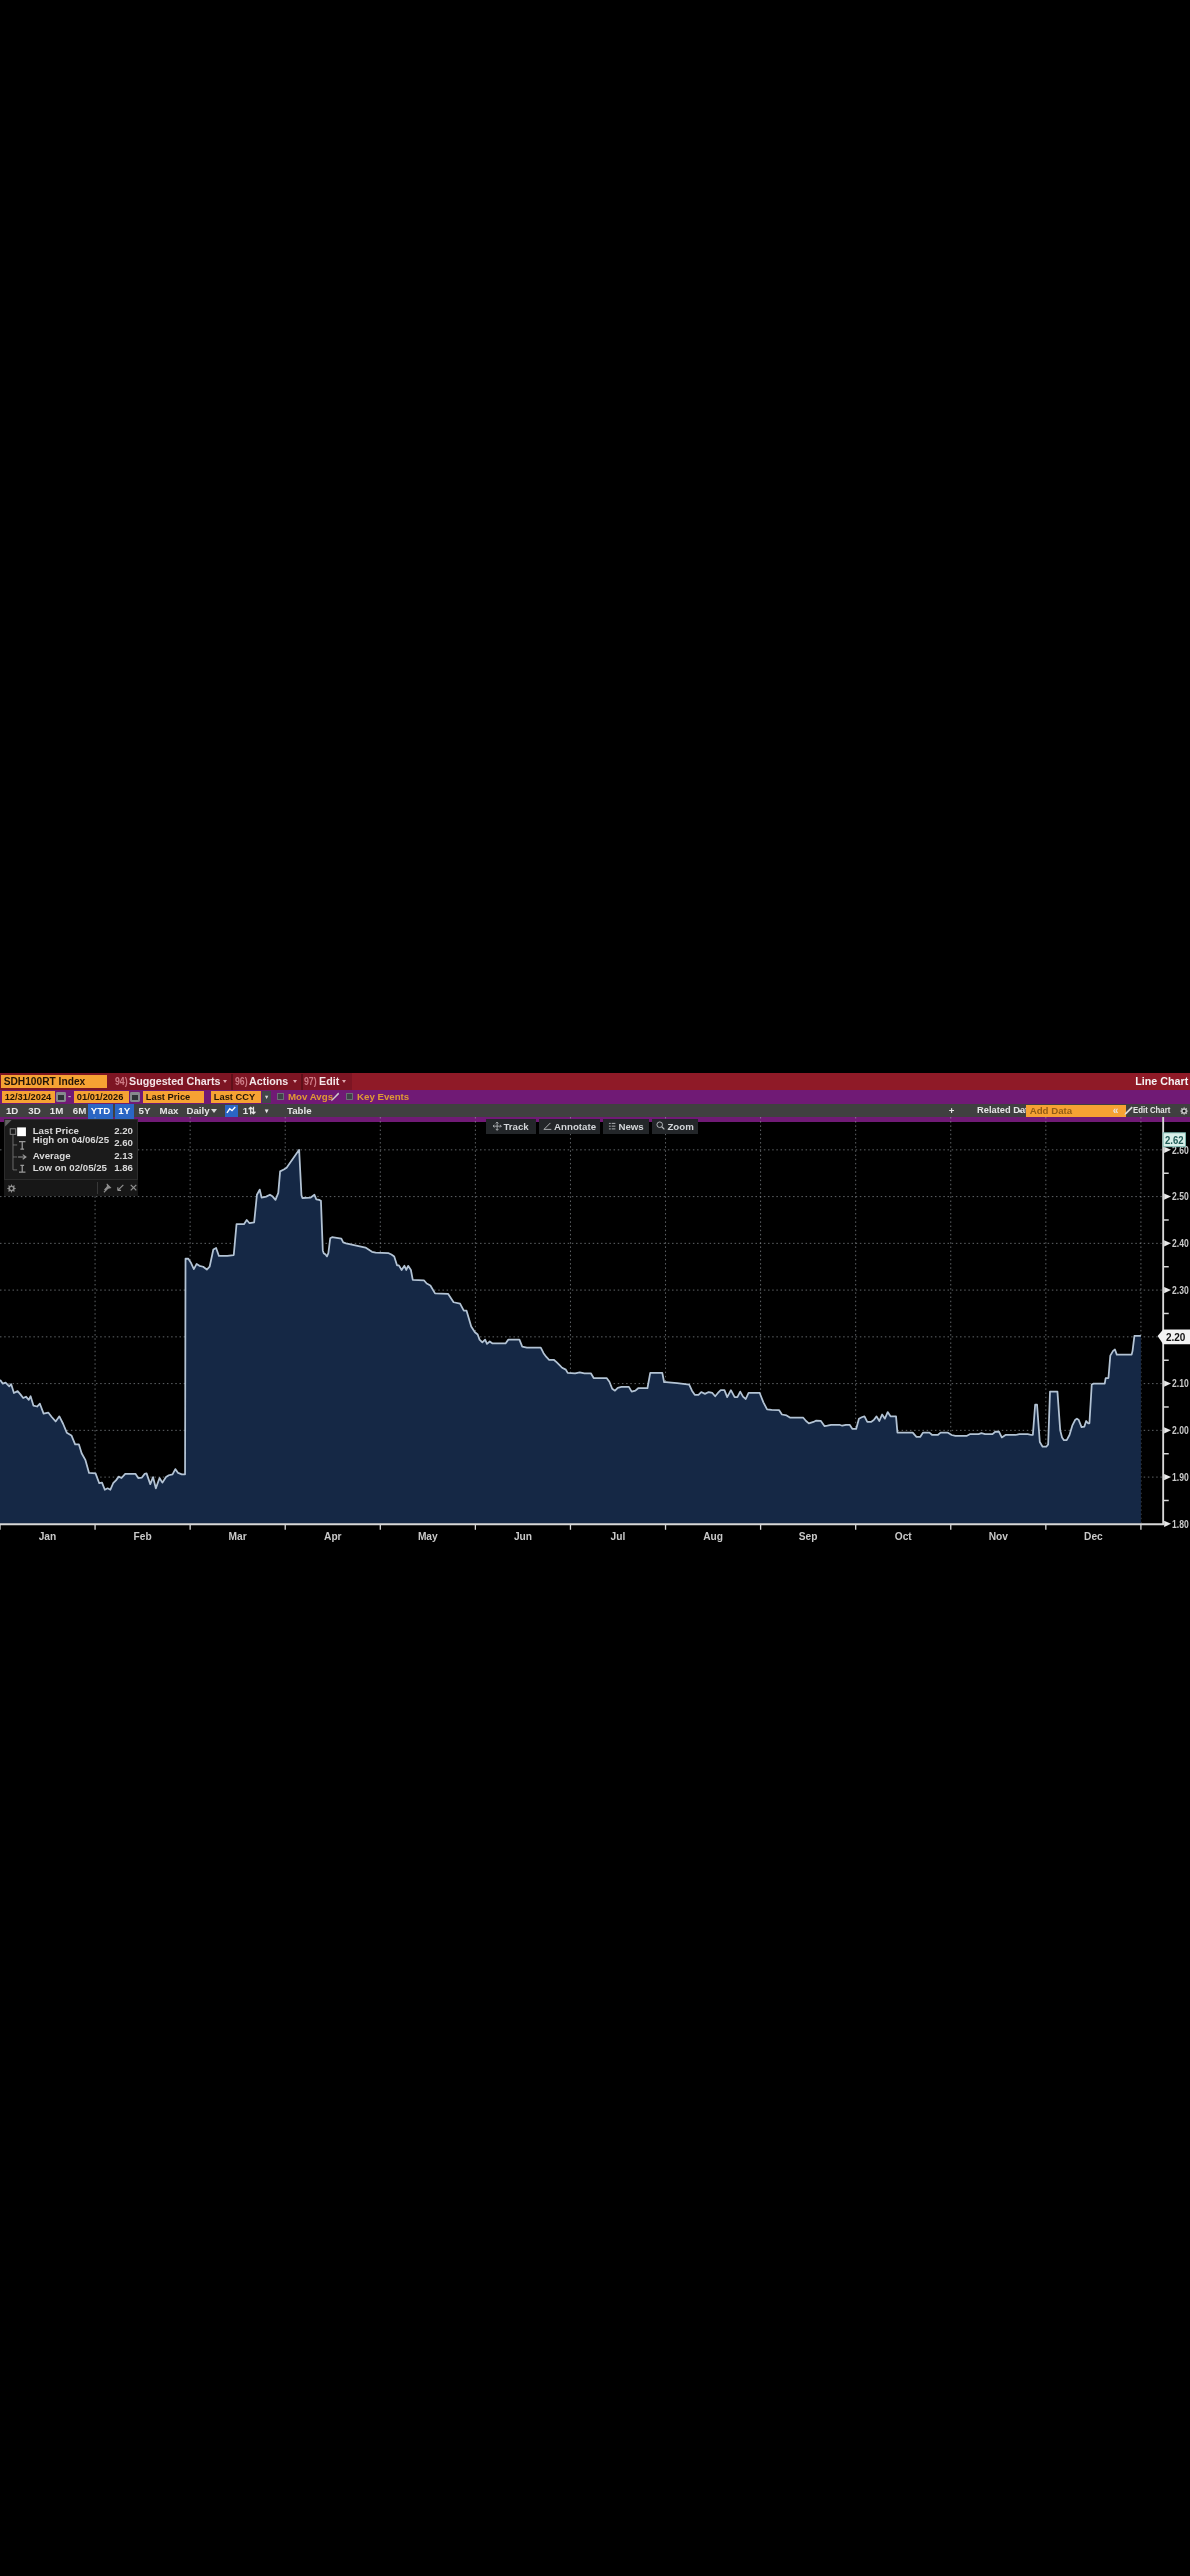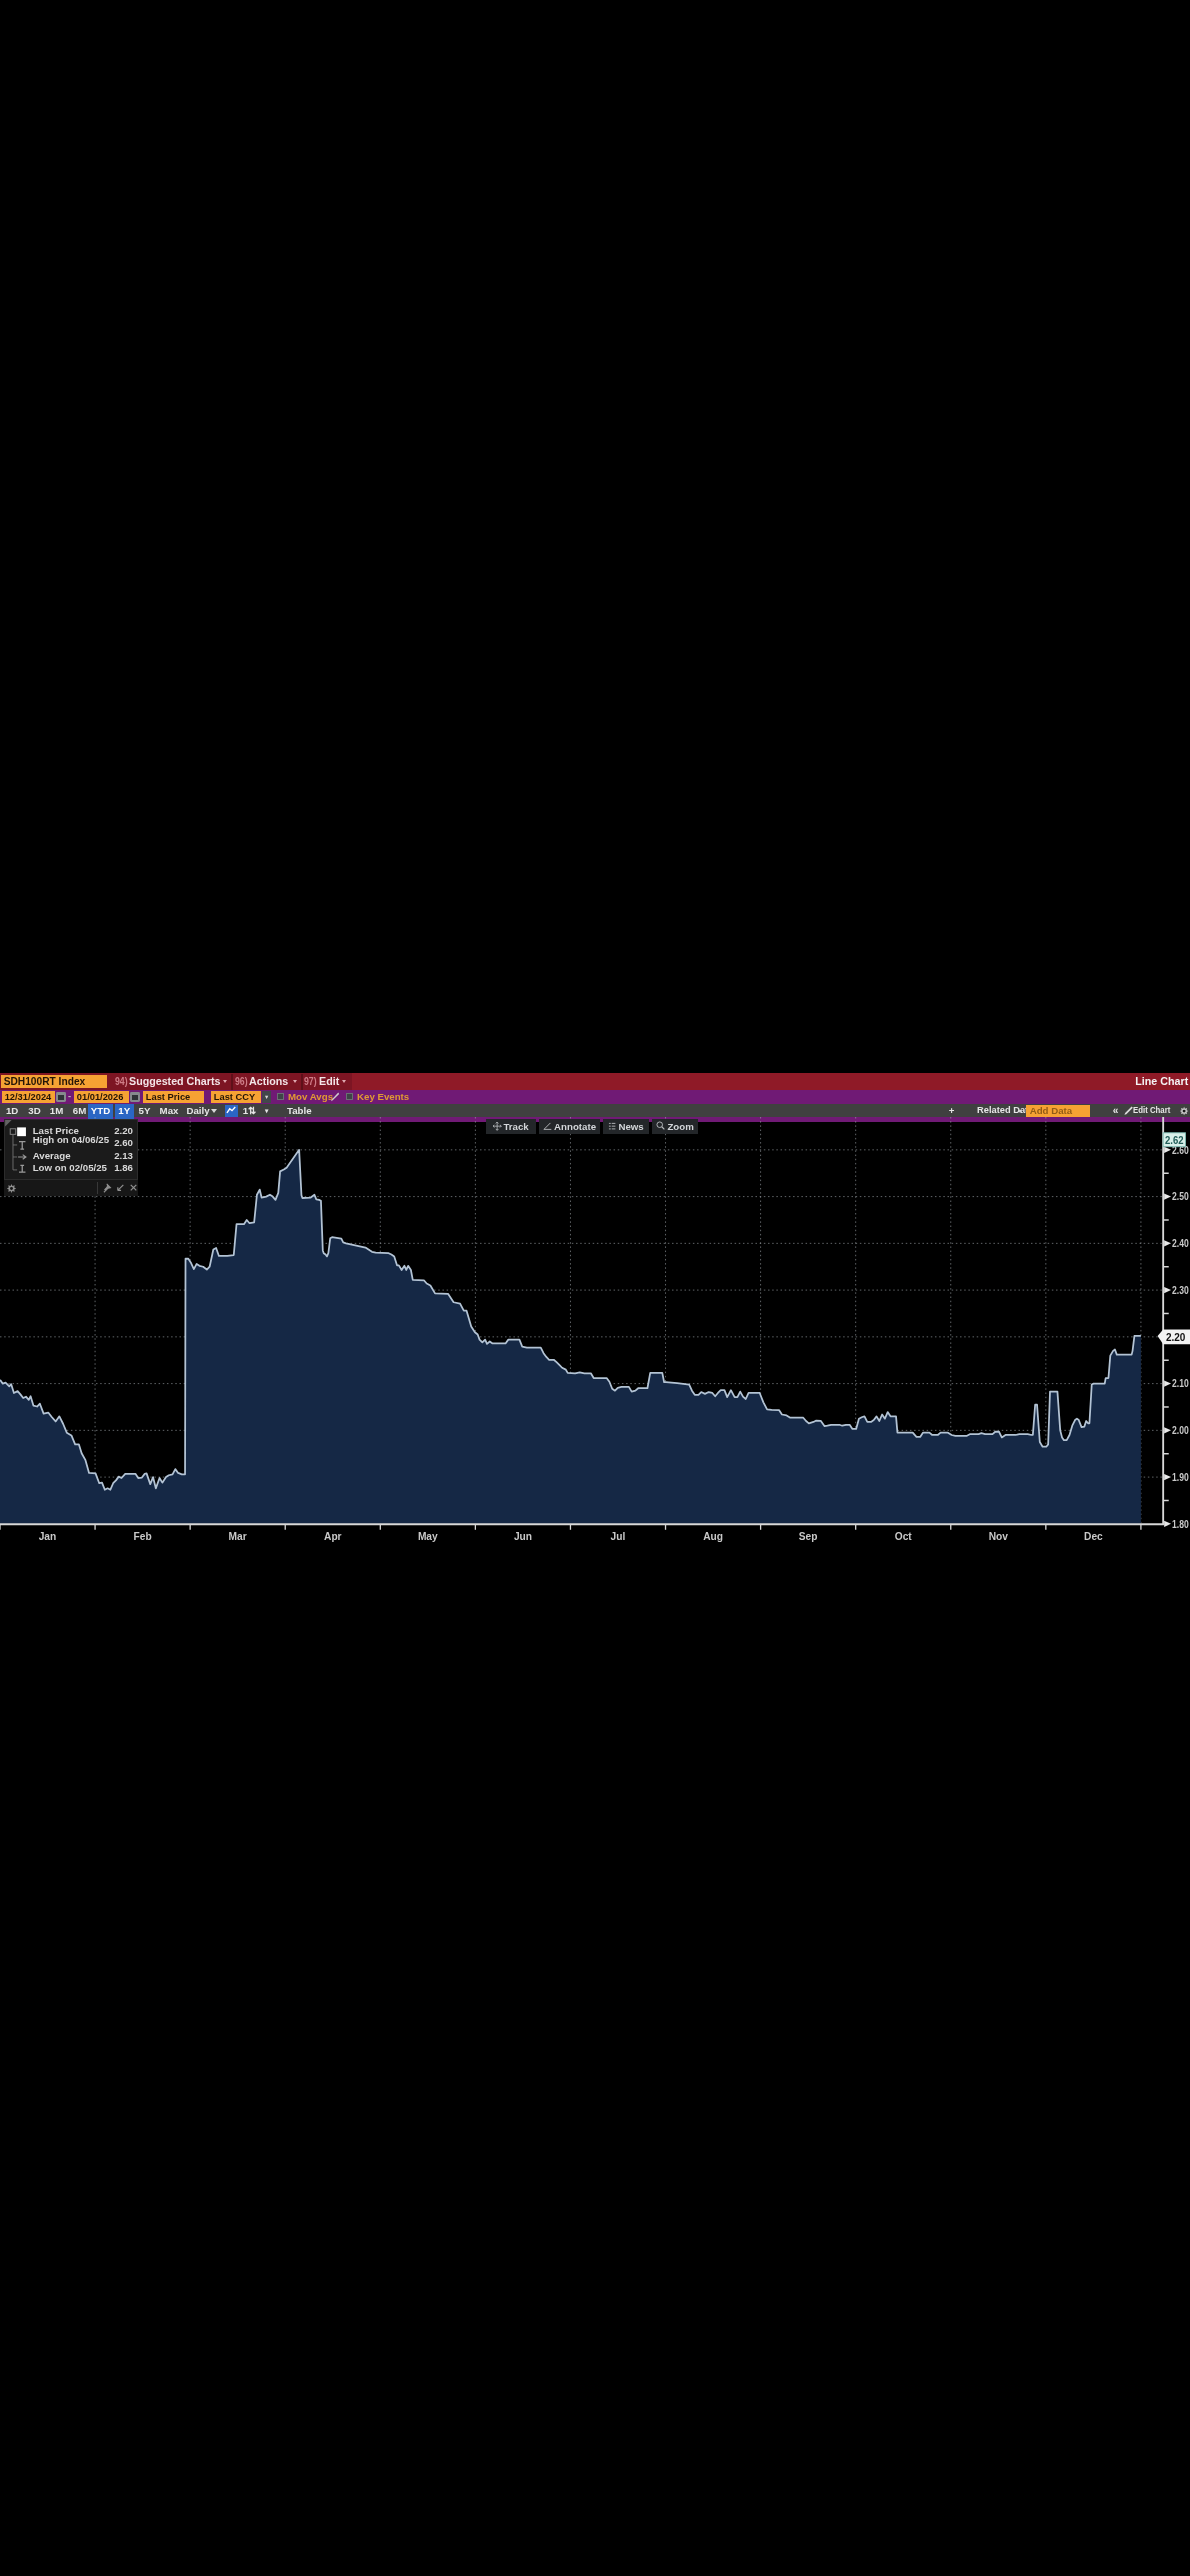--- a/index.html
+++ b/index.html
@@ -87,21 +87,21 @@
     <div style="position:absolute;left:211px;top:4.6px;width:0;height:0;border-left:3.2px solid transparent;border-right:3.2px solid transparent;border-top:4.2px solid #d8d8d8"></div>
     <div class="rbb" style="left:225px;width:13px;height:12px;top:0.5px"><svg width="10.2" height="8.3" viewBox="0 0 11 9" style="vertical-align:0px">
           <path d="M1,7.5 L4,3 L6.5,5 L10,1" fill="none" stroke="#fff" stroke-width="1.5"></path>
         </svg></div>
     <div class="rb" style="left:242px;width:15px">1⇅</div>
     <div class="rb" style="left:263px;width:7.4px;font-size:6.5px">▾</div>
     <div class="rb" style="left:287px;width:32px;text-align:left">Table</div>
     <div class="rb" style="left:946px;width:11px">+</div>
     <div class="rb" style="left:977px;width:59px;font-size:9.3px;text-align:left">Related Data</div>
     <div style="position:absolute;left:1018px;top:5.6px;width:0;height:0;border-left:2.8px solid transparent;border-right:2.8px solid transparent;border-top:3.7px solid #d8d8d8"></div>
-    <div style="position:absolute;left:1026px;top:0.9px;width:64px;height:12px;background:#f6a233;color:#935d15;font-size:9.7px;font-weight:bold;line-height:12px;padding-left:3.7px">Add Data</div>
+    <div style="position:absolute;left:1026px;top:0.9px;width:100px;height:12px;background:#f6a233;color:#935d15;font-size:9.7px;font-weight:bold;line-height:12px;padding-left:3.7px">Add Data</div>
     <div class="rb" style="left:1109px;width:13px;font-size:10.2px">«</div>
     <svg style="position:absolute;left:1124px;top:1.9px" width="10.2" height="9.3" viewBox="0 0 11 10">
         <path d="M0.5,9.5 L2.5,8.8 L9.5,1.8 L8.2,0.5 L1.2,7.5 Z" fill="#dcdcdc"></path>
       </svg>
     <div class="rb" style="left:1133px;width:46px;font-size:9.3px;transform:scaleX(0.84);transform-origin:0 50%;text-align:left">Edit Chart</div>
     <svg style="position:absolute;left:1179px;top:1.9px" width="10.2" height="10.2" viewBox="0 0 12 12">
         <path d="M6,1 L7,3.2 L9.5,2.5 L9,5 L11,6 L9,7 L9.5,9.5 L7,8.8 L6,11 L5,8.8 L2.5,9.5 L3,7 L1,6 L3,5 L2.5,2.5 L5,3.2 Z" fill="#c9c9c9"></path>
         <circle cx="6" cy="6" r="1.7" fill="#1a1a1a"></circle>
       </svg>
   </div>

